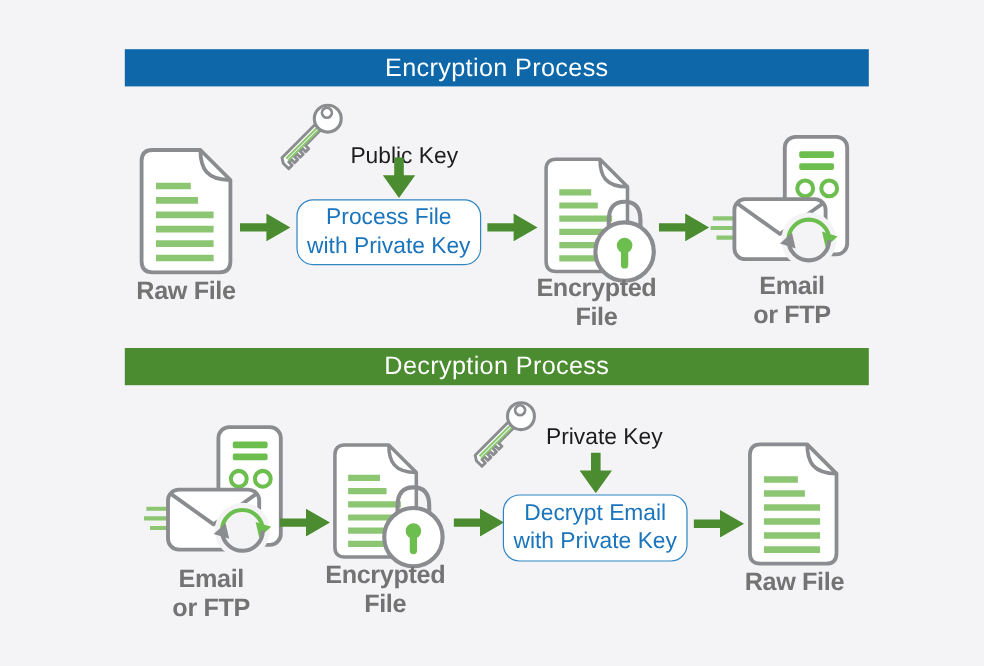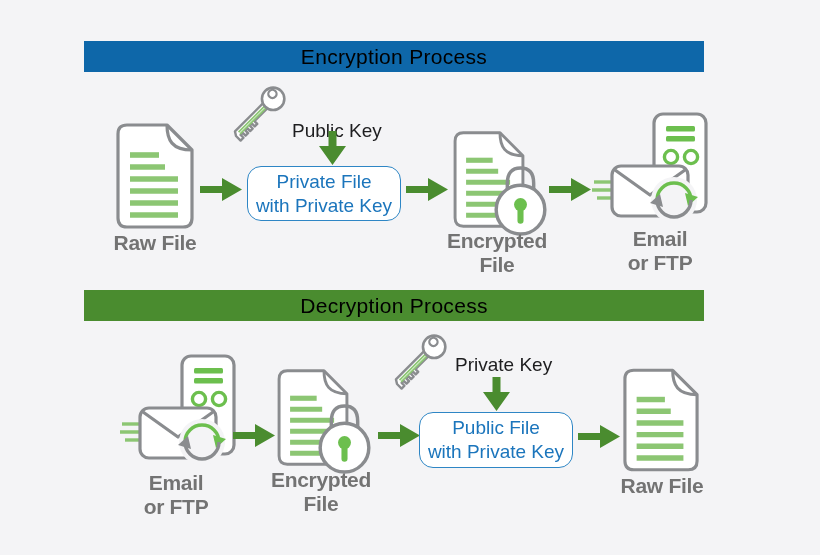--- a/index.html
+++ b/index.html
@@ -5,23 +5,23 @@
   html,body{margin:0;padding:0;}
   body{
     width:820px;height:555px;
     background:#f4f4f6;
     font-family:"Liberation Sans", sans-serif;
     position:relative;
     overflow:hidden;
   }
   .abs{position:absolute;}
   .banner{
-    left:84px;width:620px;height:31px;
+    left:104px;width:620px;height:31px;
     display:flex;align-items:center;justify-content:center;
-    color:#000000;font-size:21px;font-weight:400;letter-spacing:.3px;
+    color:#ffffff;font-size:21px;font-weight:400;letter-spacing:.3px;
   }
   .banner.blue{top:41px;background:#0e67a9;}
   .banner.green{top:290px;background:#4a8c2f;}
   .label{
     color:#737373;font-weight:700;font-size:21px;line-height:24px;
     text-align:center;letter-spacing:-0.3px;
   }
   .keylabel{
     color:#1d1d1f;font-weight:400;font-size:19px;white-space:nowrap;
   }
@@ -118,21 +118,21 @@
 
   <svg class="abs" style="left:233px;top:85px;" width="60" height="58">
       <use href="#sym-key"></use>
     </svg>
   <div class="keylabel abs" style="left:292px;top:108px;margin-top:12px;">Public Key</div>
   <svg class="abs" style="left:319px;top:131px;" width="27" height="34">
       <use href="#sym-arrow-down"></use>
     </svg>
 
   <div class="actionbox abs" style="left:247px;top:166px;width:152px;height:53px;">
-    <span>Private File</span>
+    <span>Process File</span>
     <span>with Private Key</span>
   </div>
 
   <svg class="abs" style="left:406px;top:178px;" width="42" height="23">
       <use href="#sym-arrow-right"></use>
     </svg>
 
   <svg class="abs" style="left:452px;top:130px;" width="74" height="99">
       <use href="#sym-doc"></use>
     </svg>
@@ -189,21 +189,21 @@
 
   <svg class="abs" style="left:394px;top:333px;" width="60" height="58">
       <use href="#sym-key"></use>
     </svg>
   <div class="keylabel abs" style="left:455px;top:354px;">Private Key</div>
   <svg class="abs" style="left:483px;top:377px;" width="27" height="34">
       <use href="#sym-arrow-down"></use>
     </svg>
 
   <div class="actionbox abs" style="left:419px;top:412px;width:152px;height:54px;">
-    <span>Public File</span>
+    <span>Decrypt Email</span>
     <span>with Private Key</span>
   </div>
 
   <svg class="abs" style="left:578px;top:425px;" width="42" height="23">
       <use href="#sym-arrow-right"></use>
     </svg>
 
   <svg class="abs" style="left:622px;top:367px;" width="78" height="106">
       <use href="#sym-doc"></use>
     </svg>

